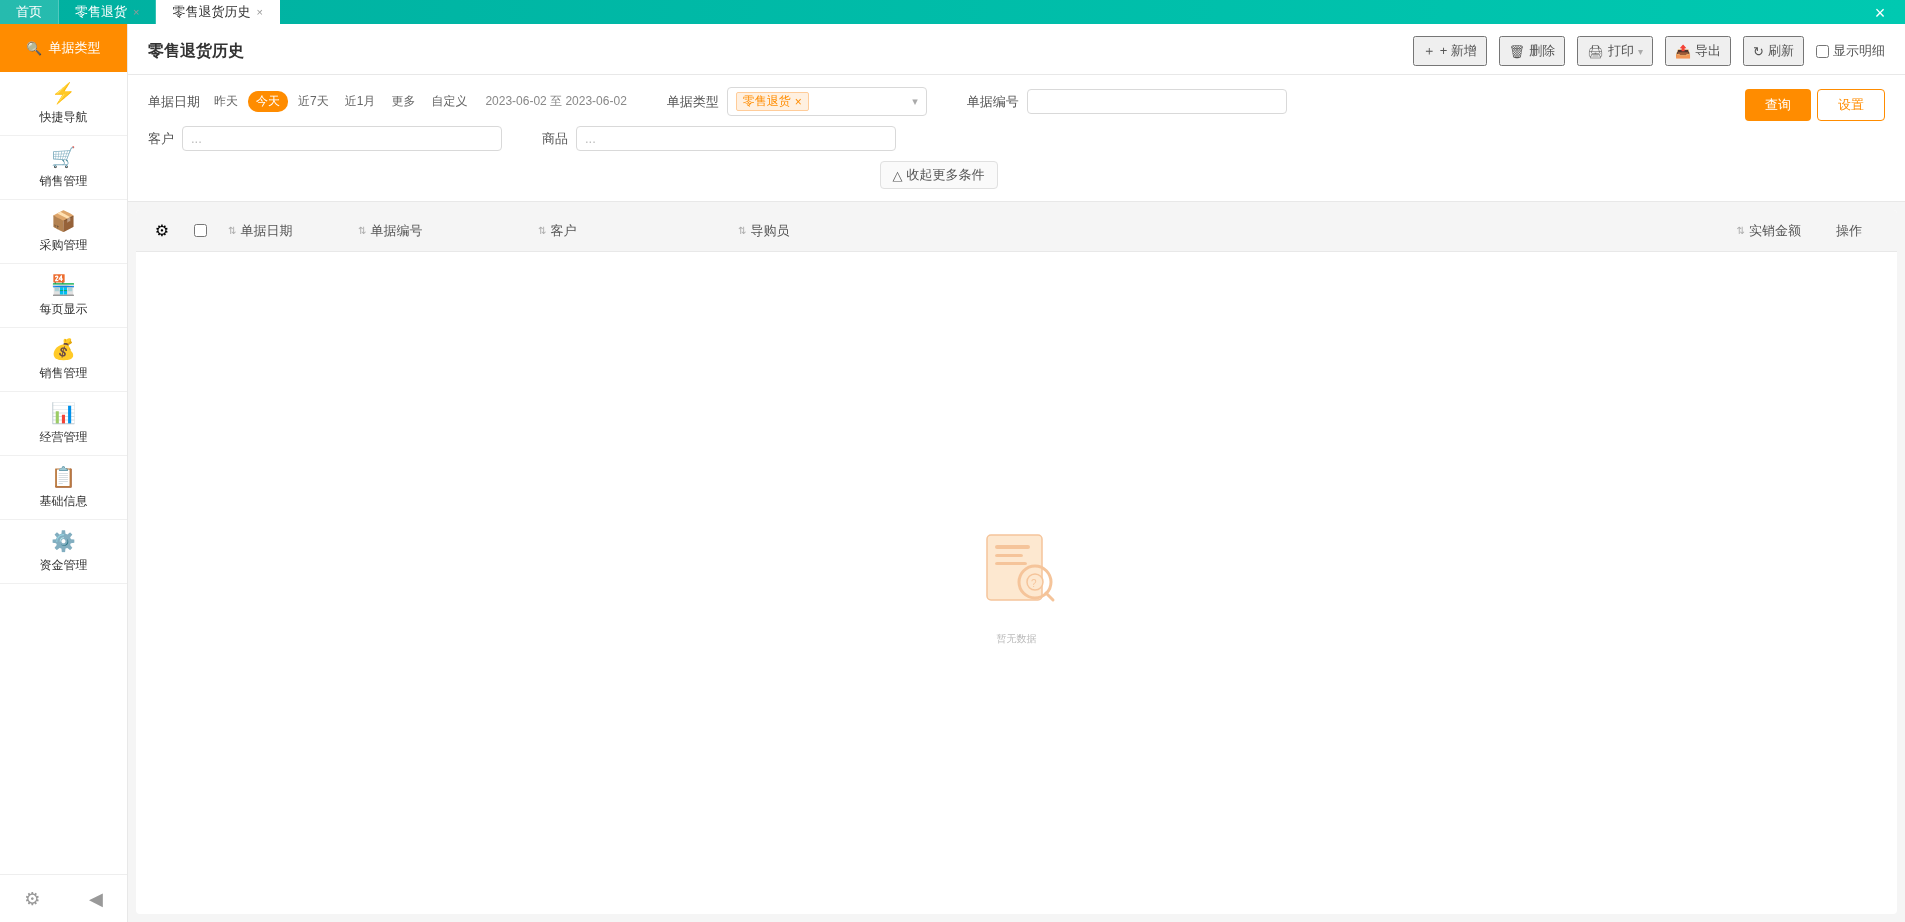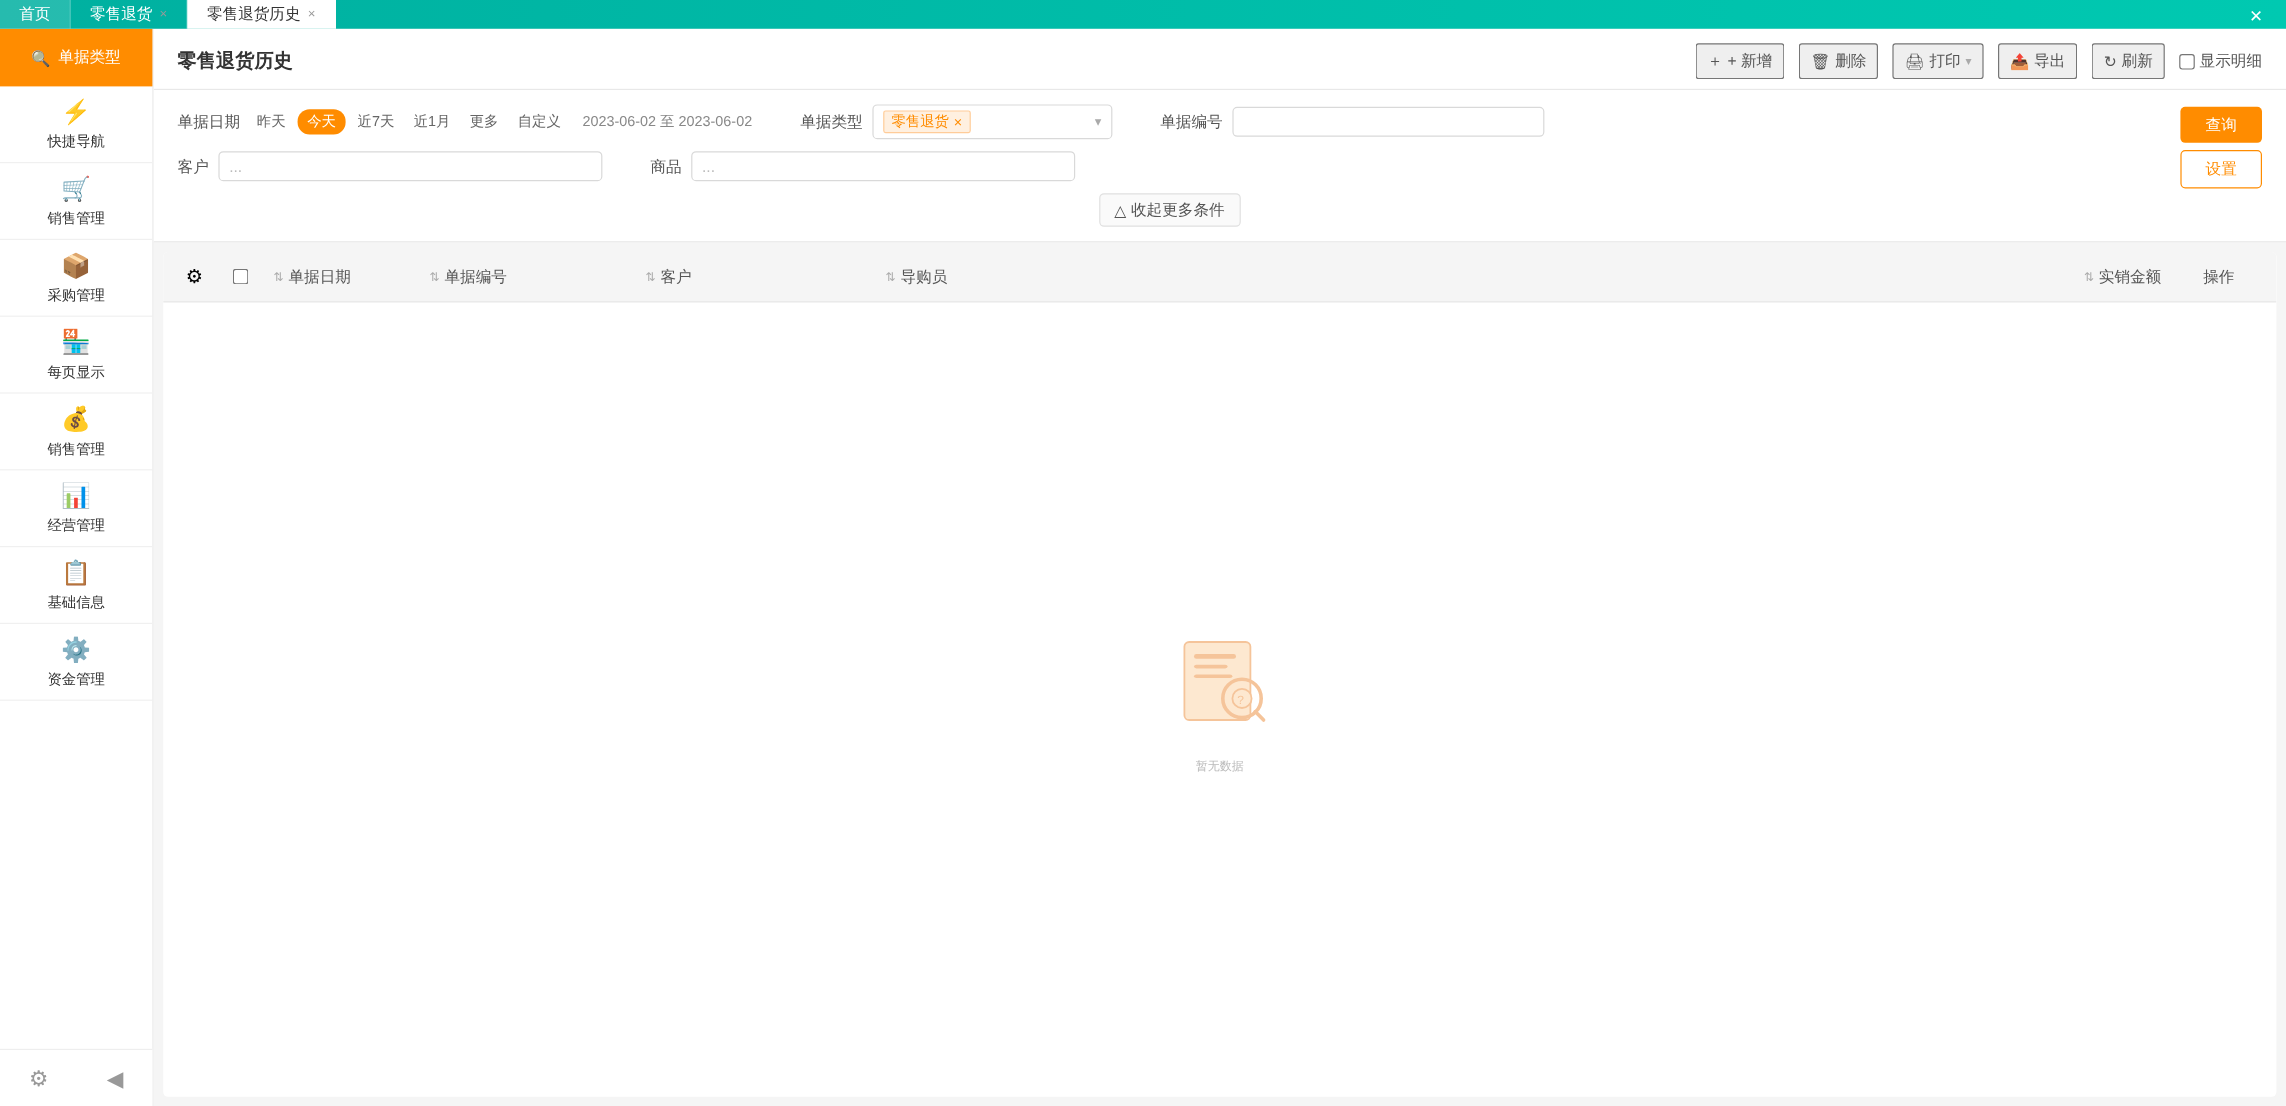--- a/index.html
+++ b/index.html
@@ -368,21 +368,20 @@
       border: 1px solid #d9d9d9;
       border-radius: 4px;
       padding: 2px 6px;
       width: 40px;
       text-align: center;
       font-size: 13px;
       outline: none;
     }
     .query-settings-col {
       display: flex;
-      flex-direction: column;
       gap: 6px;
     }
   </style>
 </head>
 <body>
 
 <div class="top-bar">
   <div class="top-bar-tabs">
     <div class="tab-item home">
       <span>首页</span>

